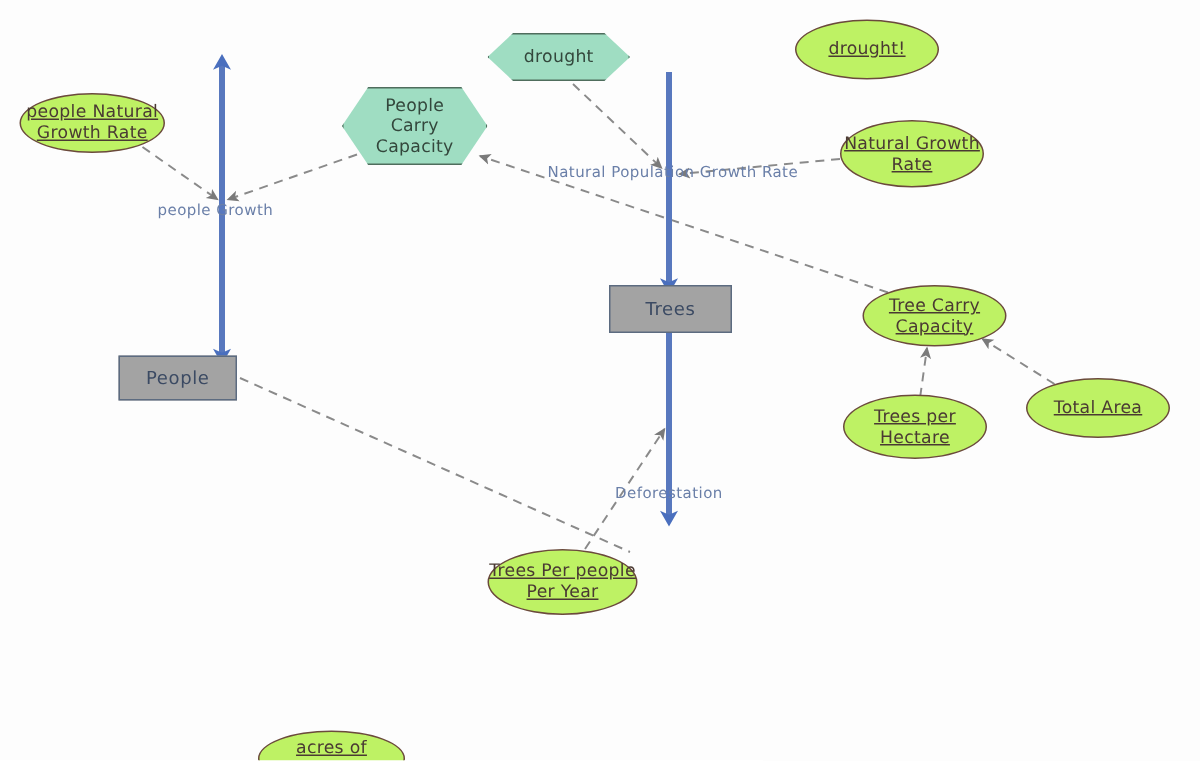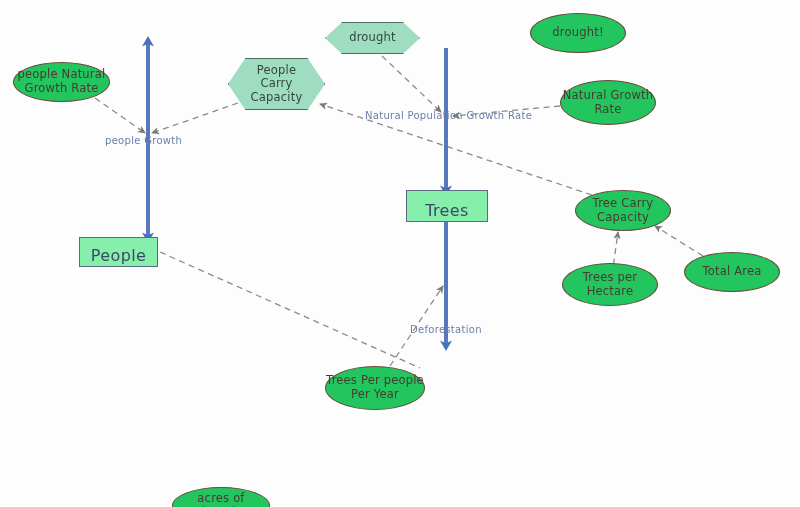--- a/index.html
+++ b/index.html
@@ -27,35 +27,35 @@
     position: absolute;
     box-sizing: border-box;
     display: flex;
     align-items: center;
     justify-content: center;
     text-align: center;
     line-height: 1.18;
   }
   
   .stock {
-    background: #86efac;
+    background: #a3a3a3;
     border: 1.6px solid #5c6b80;
     color: #3b4a63;
-    font-size: 16px;
+    font-size: 12px;
     letter-spacing: 0.4px;
-    align-items: flex-end;
   }
   
   .ellipse {
-    background: #22c55e;
+    background: #bef264;
     border: 1.5px solid #6b4a3c;
     border-radius: 50%;
     color: #4a3a33;
     font-size: 11.5px;
     letter-spacing: 0.2px;
+    text-decoration: underline;
   }
   
   .hex {
     background: #9fddc2;
     border: 1.5px solid #4f6d5d;
     color: #33473c;
     font-size: 11.5px;
     letter-spacing: 0.2px;
     clip-path: polygon(18% 0%, 82% 0%, 100% 50%, 82% 100%, 18% 100%, 0% 50%);
   }

